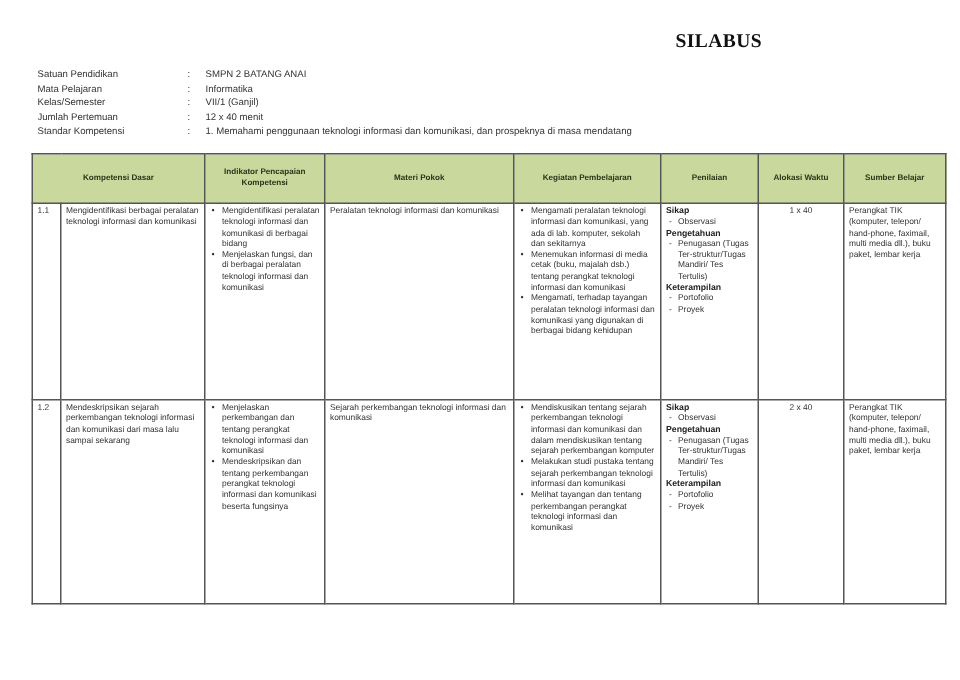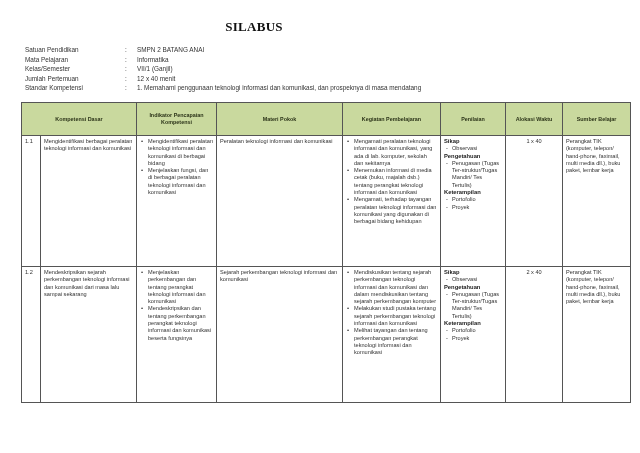--- a/index.html
+++ b/index.html
@@ -1,21 +1,21 @@
 <!DOCTYPE html>
 <html><head>
   <meta charset="utf-8">
   <style>
     html, body { margin: 0; padding: 0; background: #ffffff; }
     body {
       width: 640px; height: 453px; position: relative; overflow: hidden;
       font-family: "Liberation Sans", sans-serif; color: #2a2a2a;
     }
     .title {
-      position: absolute; top: 19px; left: 0; width: 508px; text-align: center;
+      position: absolute; top: 19px; left: 0; width: 508px; text-align: right;
       font-family: "Liberation Serif", serif; font-weight: bold; font-size: 13px;
       letter-spacing: 0.3px; color: #111;
     }
     .meta { position: absolute; top: 45px; left: 25px; font-size: 6.4px; line-height: 10px; color: #333; }
     .meta-row { display: flex; height: 9.6px; }
     .meta-label { width: 100px; }
     .meta-colon { width: 12px; }
     .meta-value { white-space: nowrap; }
 
     table.syl {

